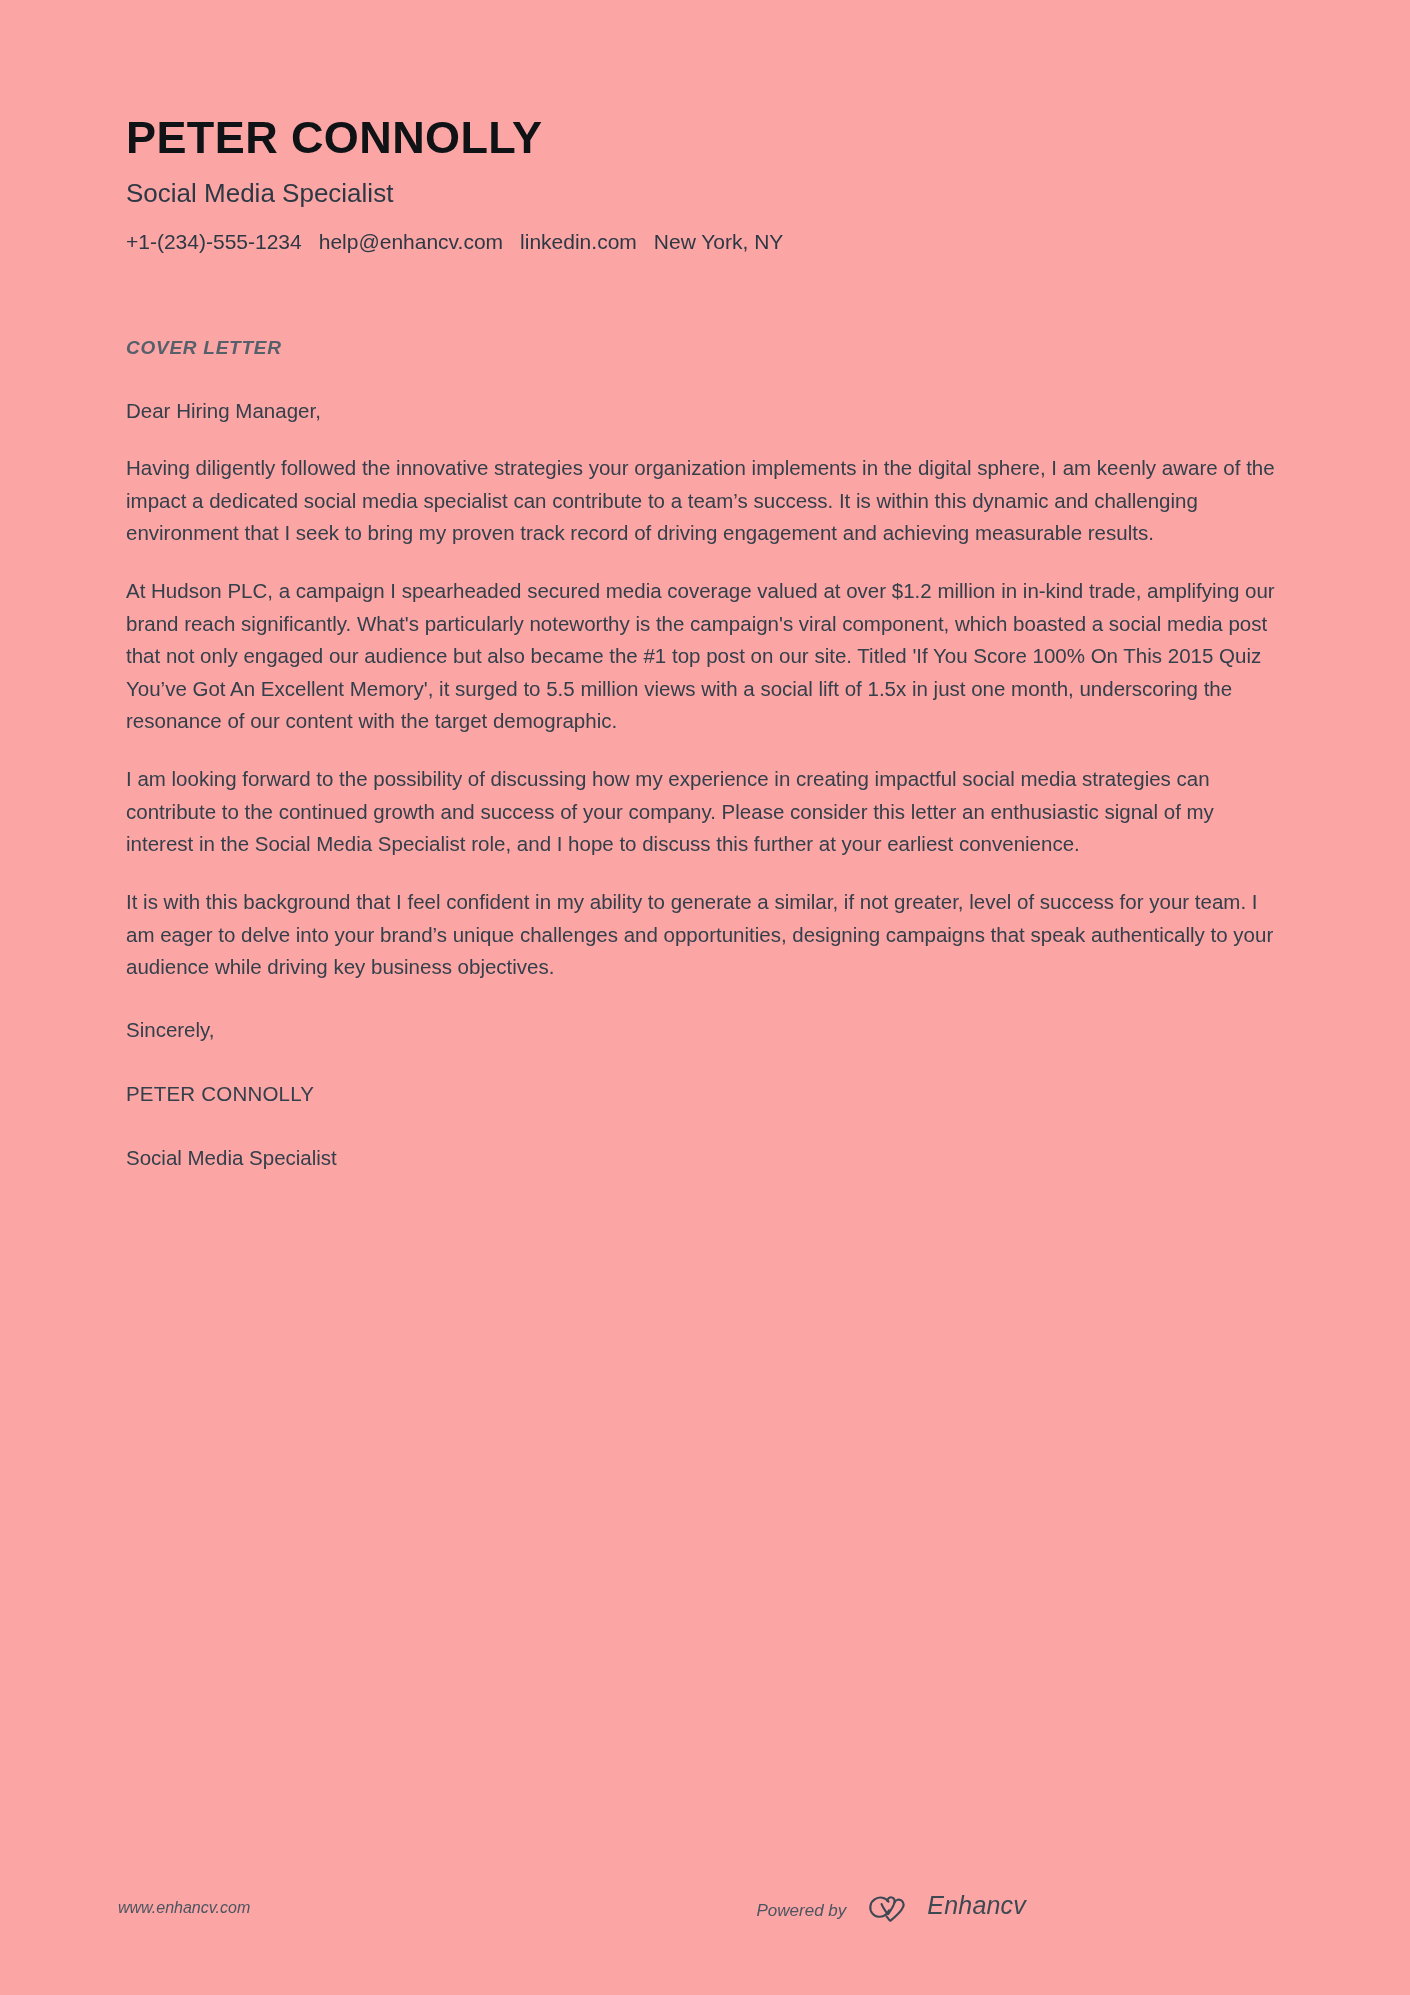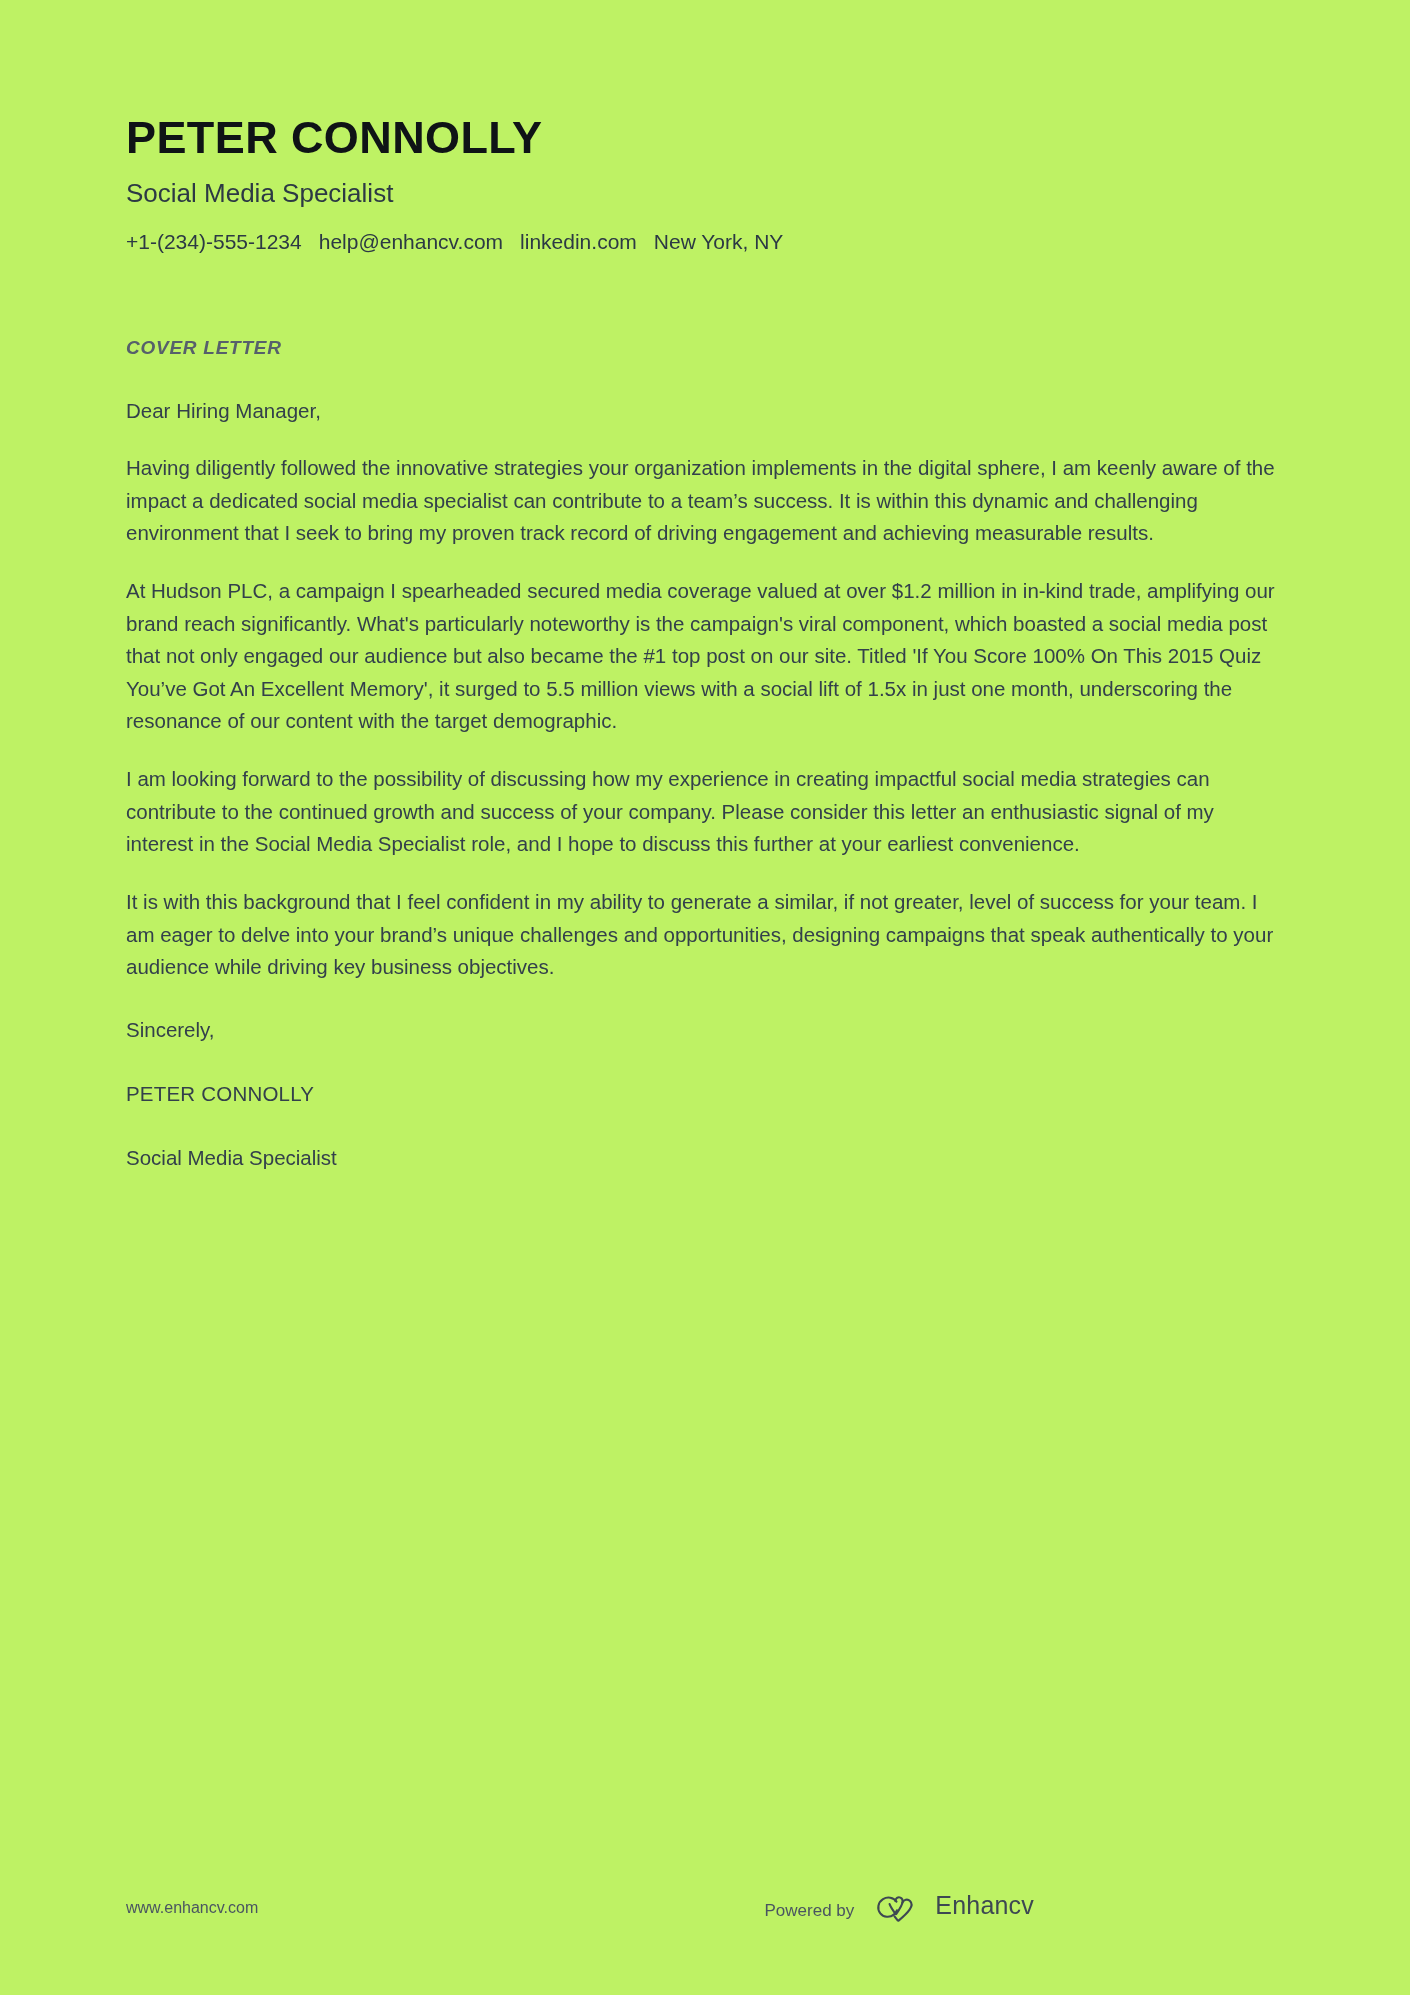--- a/index.html
+++ b/index.html
@@ -4,21 +4,21 @@
 <style>
   html, body {
     margin: 0;
     padding: 0;
     background: #ffffff;
   }
   .page {
     position: relative;
     width: 1410px;
     height: 1995px;
-    background: #bef264;
+    background: #fca5a5;
     margin: 0 auto;
     overflow: hidden;
     font-family: "Liberation Sans", sans-serif;
     -webkit-font-smoothing: antialiased;
   }
   .content {
     position: absolute;
     left: 126px;
     top: 0;
     width: 1158px;
@@ -102,24 +102,25 @@
   .sign-title {
     font-size: 20.5px;
     color: #33404b;
     line-height: 1.58;
     margin-top: 32px;
   }
 
   
   .footer {
     position: absolute;
-    left: 12px;
+    left: 4px;
     bottom: 0;
     width: 1148px;
     height: 120px;
+    font-style: italic;
   }
   .footer-url {
     position: absolute;
     left: 114px;
     top: 24px;
     font-size: 16px;
     color: #4a5561;
   }
   .footer-brand {
     position: absolute;

